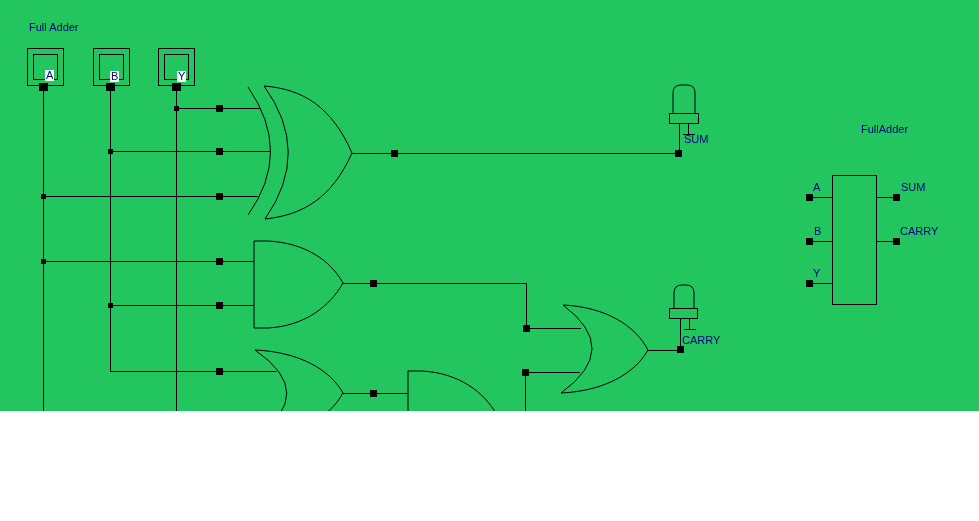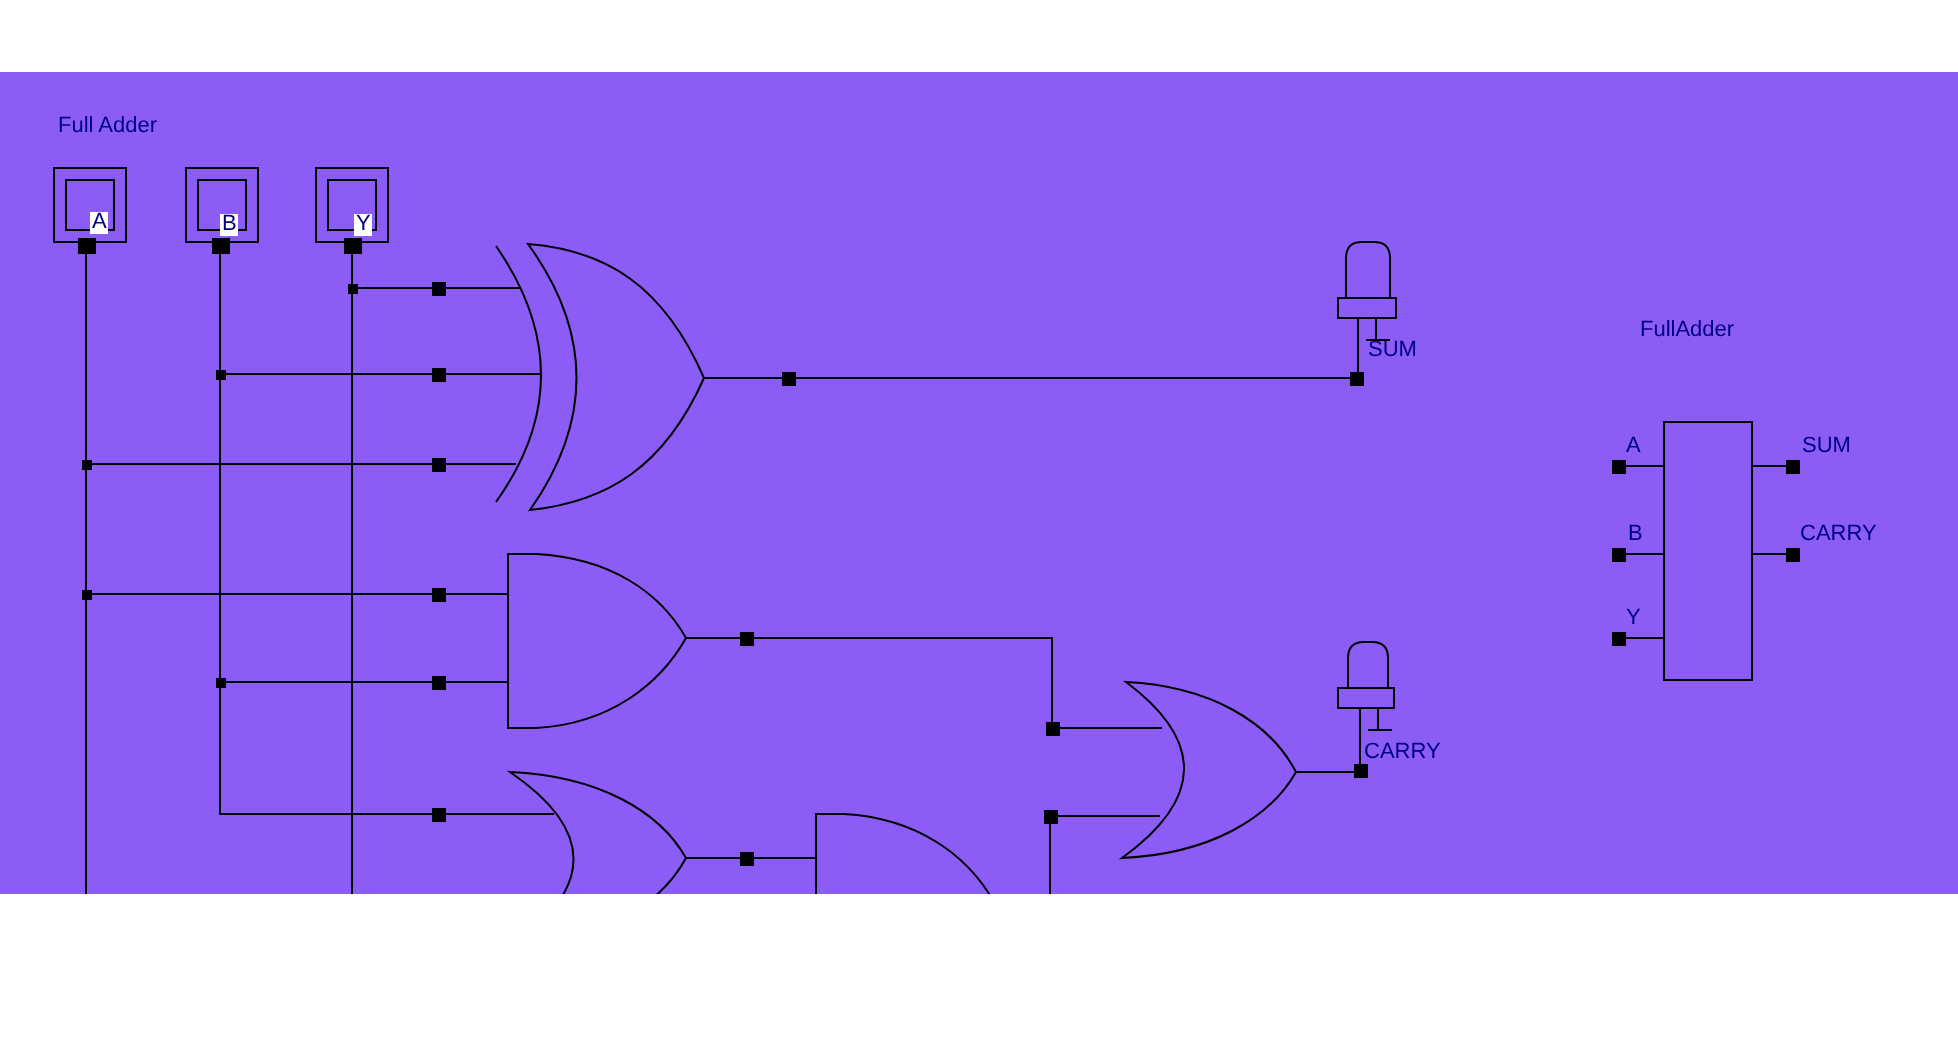--- a/index.html
+++ b/index.html
@@ -1,22 +1,21 @@
 <!DOCTYPE html>
 <html><head>
 <meta charset="utf-8">
 <style>
   html,body{margin:0;padding:0;background:#ffffff;}
   .canvas{
     position:relative;
     width:979px;height:411px;
-    background:#8b5cf6;
+    background:#22c55e;
     font-family:"Liberation Sans",sans-serif;
     overflow:hidden;
-    margin-top:36px;
   }
   .canvas svg{position:absolute;left:0;top:0;}
   .lbl{
     position:absolute;
     font-size:11px;
     line-height:11px;
     color:#000080;
     white-space:nowrap;
   }
   .lbl.bg{background:#ffffff;padding:0 1px;}
@@ -126,20 +125,20 @@
       <rect class="dot" x="893" y="238" width="7" height="7"></rect>
     </g>
   </svg>
 
   <div class="lbl" style="left:29px;top:22px;">Full Adder</div>
   <div class="lbl bg" style="left:45px;top:70px;">A</div>
   <div class="lbl bg" style="left:110px;top:71px;">B</div>
   <div class="lbl bg" style="left:177px;top:71px;">Y</div>
   <div class="lbl" style="left:684px;top:134px;">SUM</div>
   <div class="lbl" style="left:682px;top:335px;">CARRY</div>
-  <div class="lbl" style="left:820px;top:124px;">FullAdder</div>
+  <div class="lbl" style="left:861px;top:124px;">FullAdder</div>
   <div class="lbl" style="left:813px;top:182px;">A</div>
   <div class="lbl" style="left:814px;top:226px;">B</div>
   <div class="lbl" style="left:813px;top:268px;">Y</div>
   <div class="lbl" style="left:901px;top:182px;">SUM</div>
   <div class="lbl" style="left:900px;top:226px;">CARRY</div>
 
 </div>
 
 </body></html>

